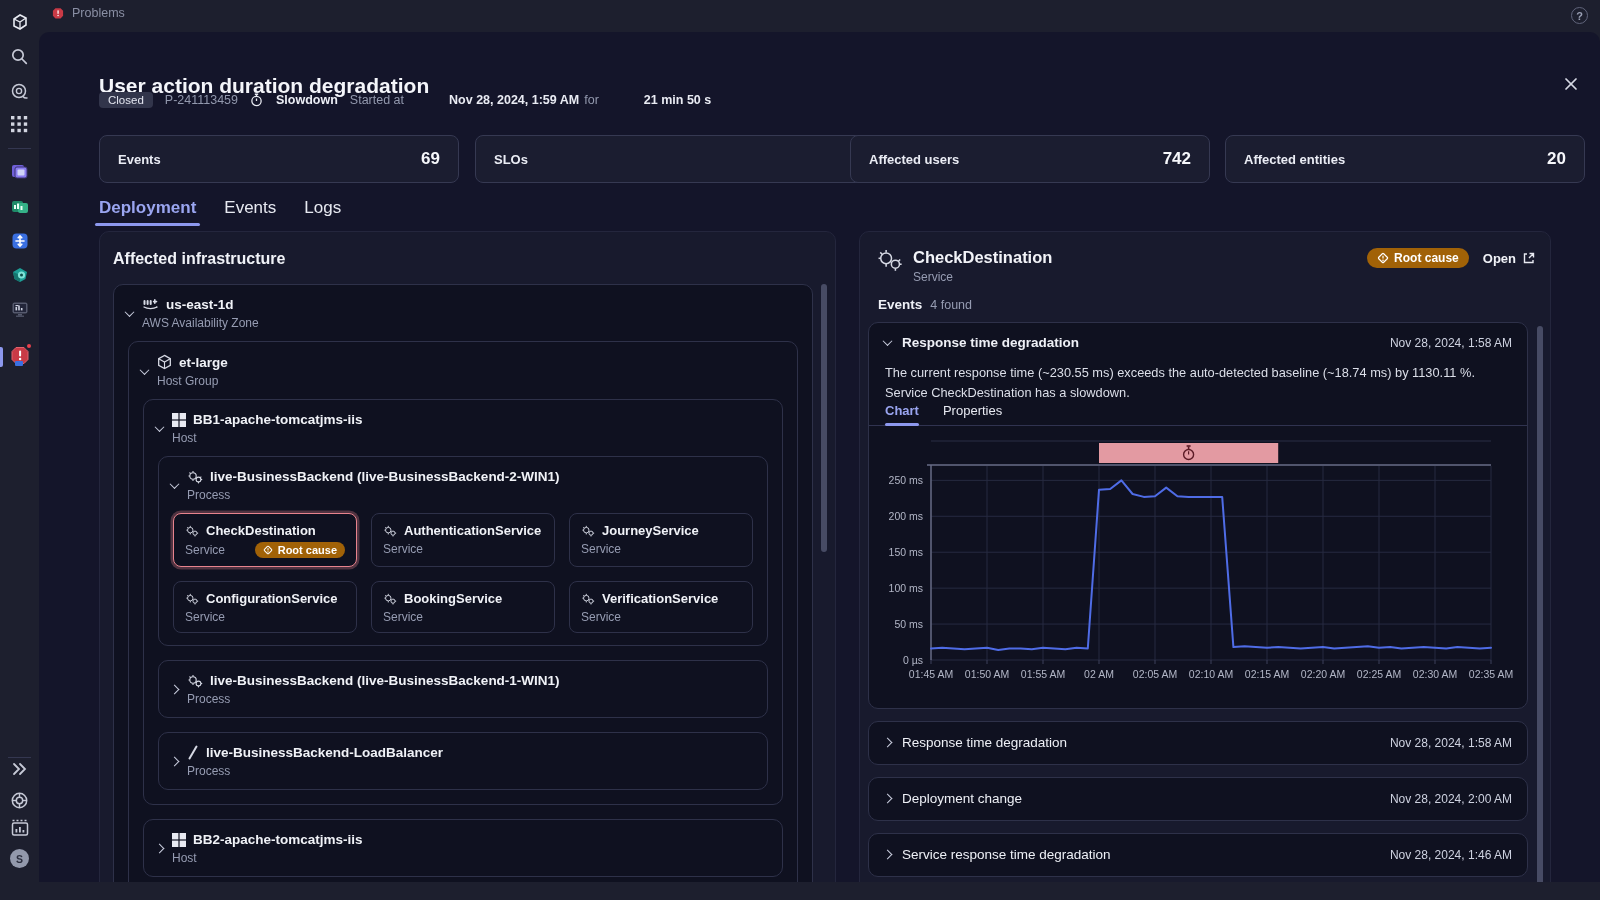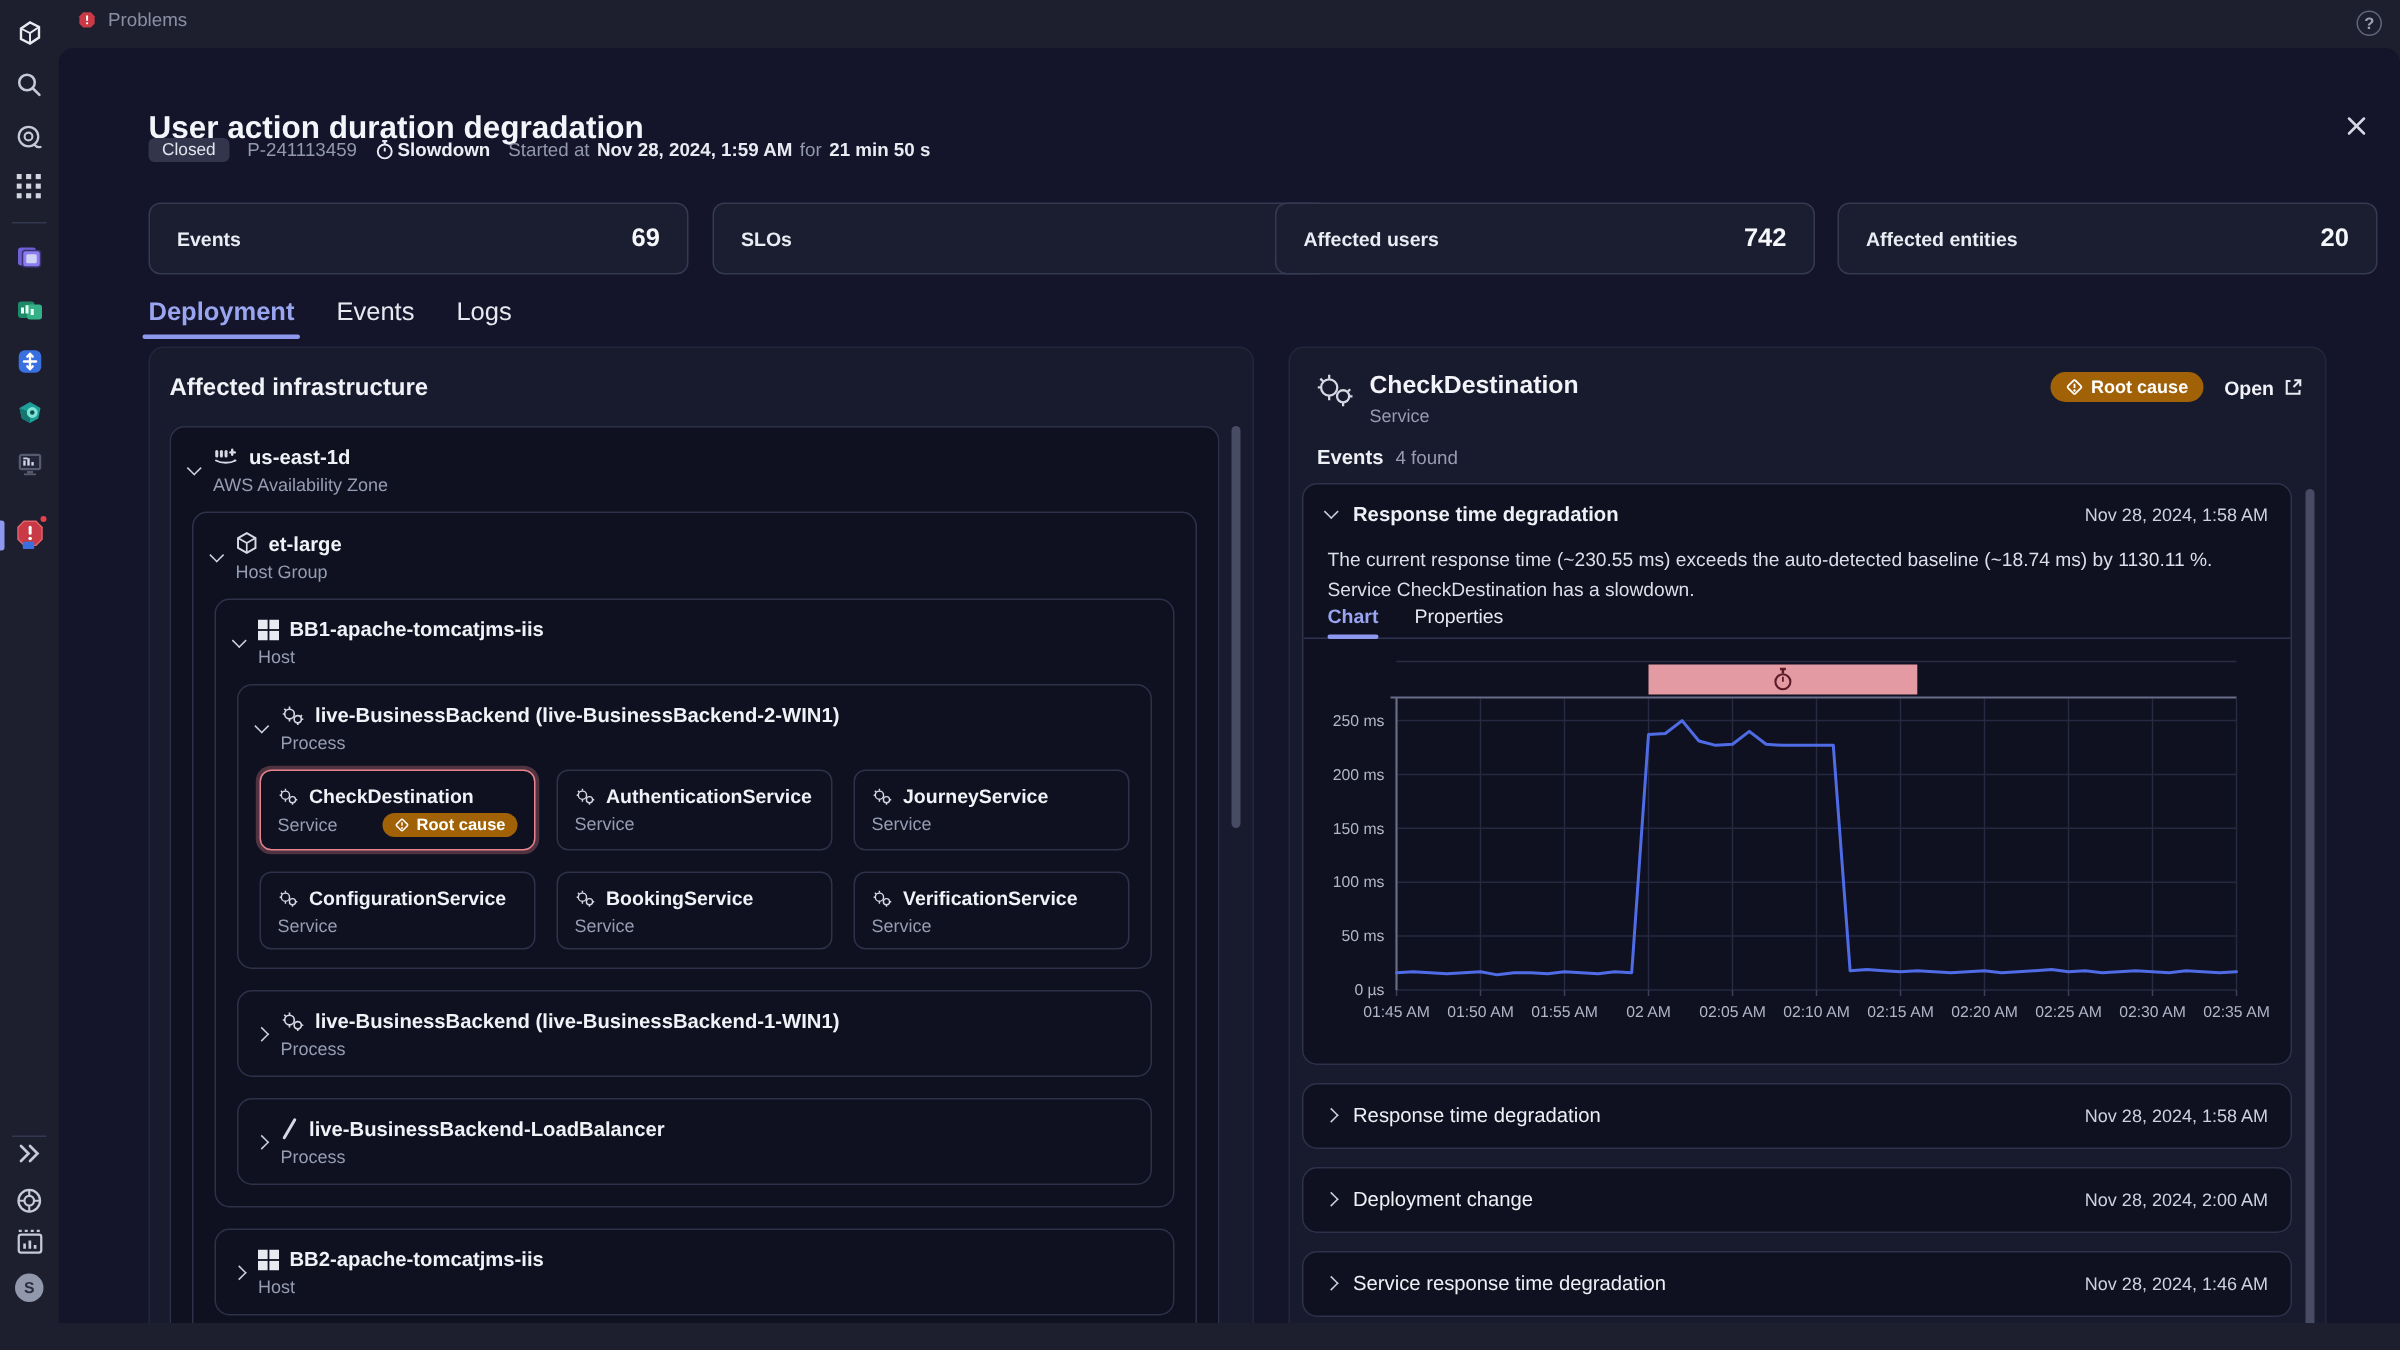--- a/index.html
+++ b/index.html
@@ -21,23 +21,23 @@
   .help-btn { position:absolute; right:12px; top:7px; width:17px; height:17px; border:1.4px solid #61657c; border-radius:50%; color:#9aa0b5; font-size:11px; font-weight:bold; display:flex; align-items:center; justify-content:center; cursor:pointer; }
 
   
   .card { position:absolute; left:39px; top:32px; width:1561px; height:850px; background:#14152a; border-radius:10px 10px 0 0; overflow:hidden; }
 
   .page-title { position:absolute; left:60px; top:42px; font-size:21px; font-weight:bold; color:#f4f5fa; }
   .close-x { position:absolute; left:1524px; top:44px; width:20px; height:20px; cursor:pointer; }
   .meta-row { position:absolute; left:60px; top:60px; display:flex; align-items:center; gap:12px; font-size:12.5px; }
   .badge-closed { background:#32354b; color:#e3e5ef; font-size:11.5px; padding:2px 9px; border-radius:4px; }
   .meta-id { color:#9298ad; }
-  .meta-kind { display:flex; align-items:center; gap:2px; color:#eceef5; font-weight:600; }
+  .meta-kind { display:flex; align-items:center; gap:13px; color:#eceef5; font-weight:600; }
   .meta-start { color:#9298ad; display:flex; gap:5px; }
-  .meta-start b { color:#e9ebf3; font-weight:600; }
+  .meta-start b { color:#e9ebf3; font-weight:600;margin-left:40px; }
 
   
   .stat { position:absolute; top:103px; height:48px; background:#1b1d30; border:1px solid #363952; border-radius:8px; display:flex; align-items:center; justify-content:space-between; padding:0 18px; }
   .stat .lbl { font-size:13px; color:#eaecf4; font-weight:600; }
   .stat .val { font-size:17px; font-weight:bold; color:#f6f7fb; }
 
   
   .main-tabs { position:absolute; left:60px; top:166px; display:flex; gap:28px; font-size:17px; }
   .mtab { color:#e7e9f1; padding-bottom:8px; cursor:pointer; position:relative; }
   .mtab.active { color:#9aa5f0; font-weight:600; }

